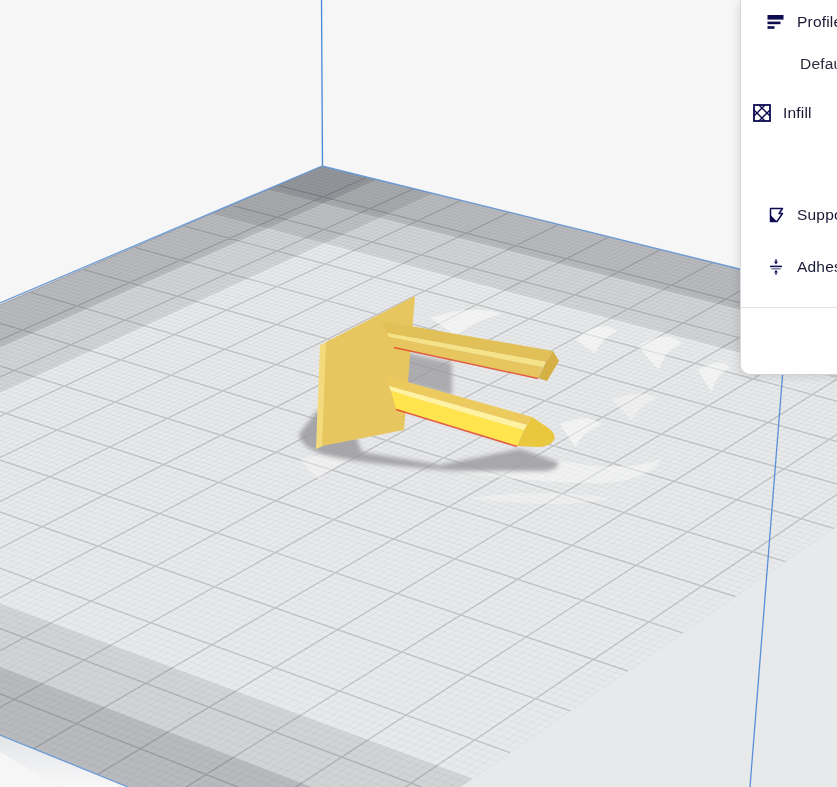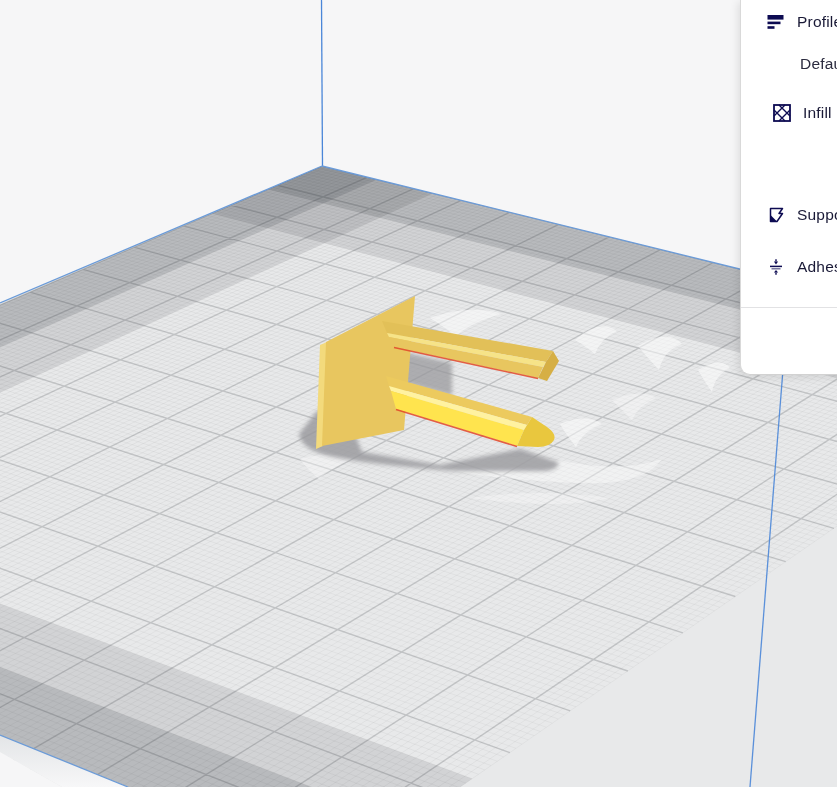--- a/index.html
+++ b/index.html
@@ -110,21 +110,21 @@
         <rect x="0.5" y="8.6" width="13" height="2.6" fill="currentColor"></rect>
         <rect x="0.5" y="13.2" width="7" height="2.6" fill="currentColor"></rect>
       </svg>
       <span class="plabel">Profile</span>
     </div>
 
     <div class="prow" style="left:59px;top:55px;">
       <span class="plabel secondary">Default</span>
     </div>
 
-    <div class="prow" style="left:32px;top:104px;">
+    <div class="prow" style="left:12px;top:104px;">
       <svg class="icon" viewBox="0 0 18 18">
         <rect x="1" y="1" width="16" height="16" fill="none" stroke="currentColor" stroke-width="1.8"></rect>
         <path d="M1,12 L12,1 M6,17 L17,6 M6,1 L17,12 M1,6 L12,17" fill="none" stroke="currentColor" stroke-width="1.4"></path>
       </svg>
       <span class="plabel">Infill</span>
     </div>
 
     <div class="prow" style="left:26px;top:206px;">
       <svg class="icon" viewBox="0 0 18 18">
         <path d="M3.5,2.5 H15.5 L12,7.5 H15.5 L10,15.5 H3.5 Z" fill="none" stroke="currentColor" stroke-width="1.5" stroke-linejoin="round"></path>

